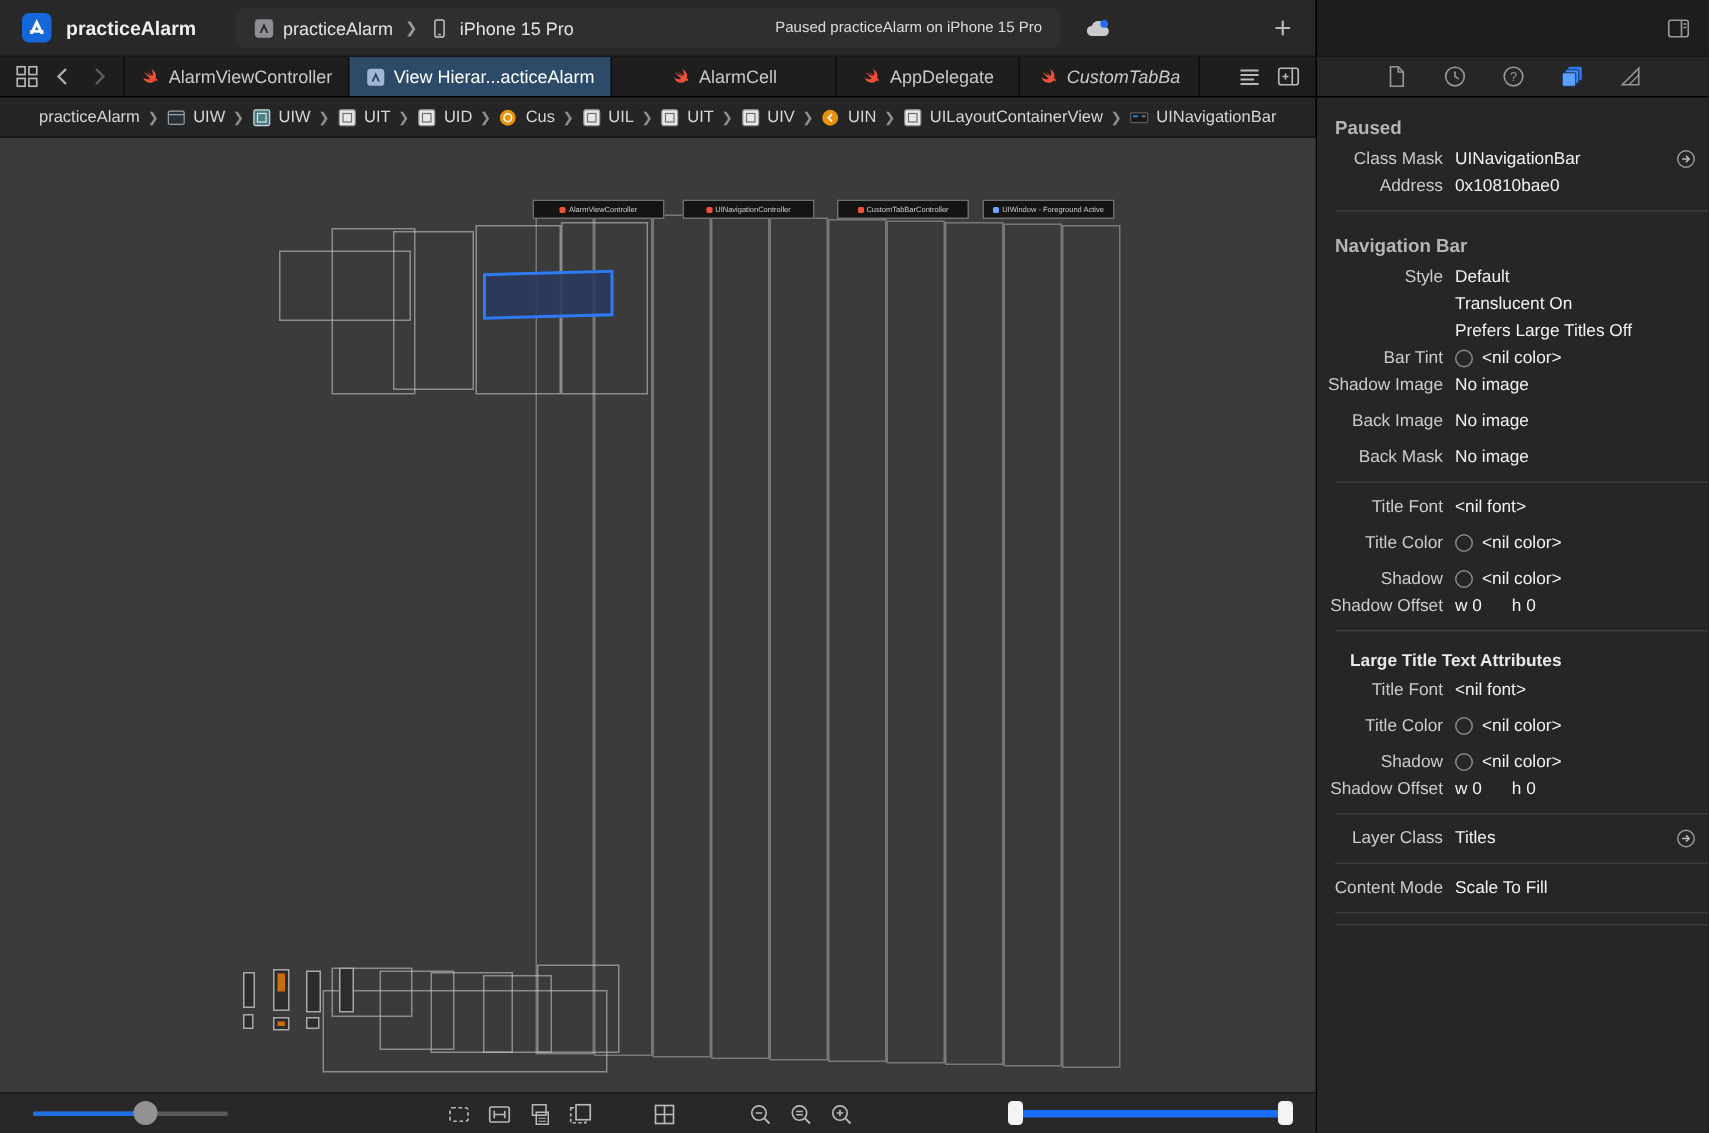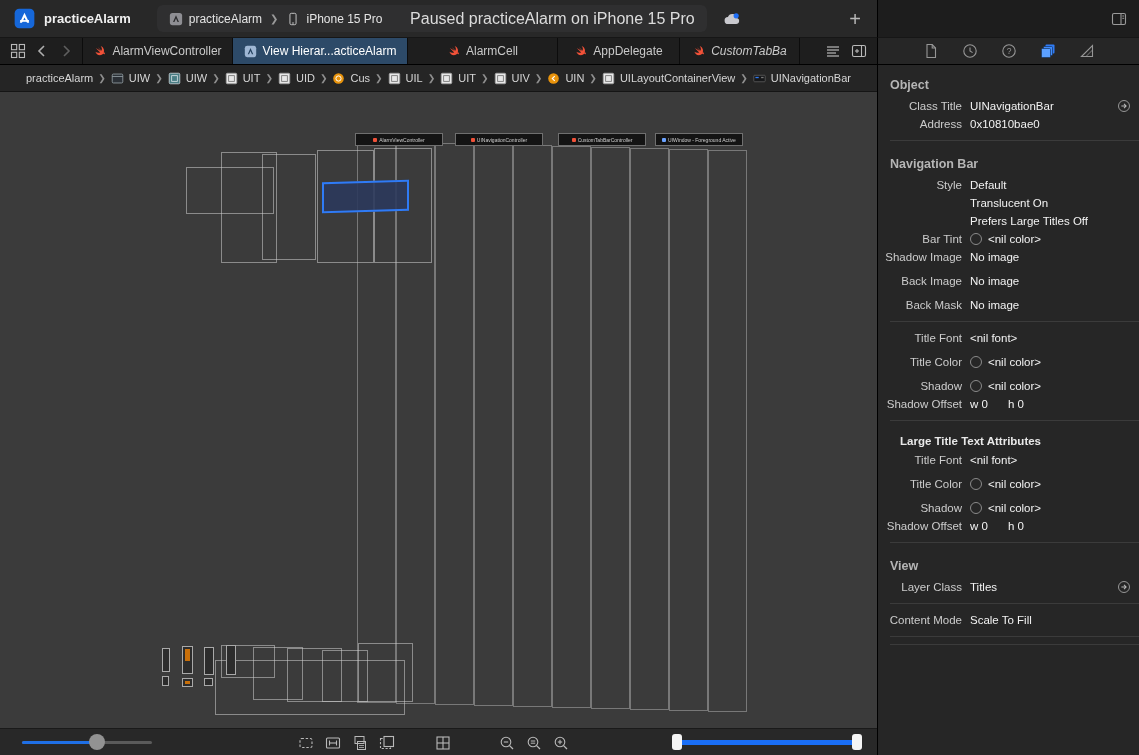--- a/index.html
+++ b/index.html
@@ -10,21 +10,21 @@
   
   .toolbar { display:flex; height:38px; }
   .toolbar-editor { width:877px; display:flex; align-items:center; background:#282828;
     border-bottom:1px solid #161616; padding-left:14px; }
   .toolbar-right { width:262px; background:#1d1d1d; border-bottom:1px solid #161616;
     border-left:1px solid #000; display:flex; align-items:center; justify-content:flex-end; padding-right:12px; }
   .win-title { font-size:13px; font-weight:bold; color:#f0f0f0; margin-left:9px; }
   .scheme-pill { margin-left:26px; width:550px; height:27px; background:#2f2f30; border-radius:6px;
     display:flex; align-items:center; padding:0 12px; gap:6px; font-size:12px; color:#e4e4e4; }
   .scheme-pill .crumb-sep { color:#9a9a9a; font-size:10px; margin:0 2px; }
-  .status-text { margin-left:auto; color:#dcdcdc; font-size:16px; white-space:nowrap; }
+  .status-text { margin-left:auto; color:#dcdcdc; font-size:10px; white-space:nowrap; }
   .cloud-wrap { margin-left:14px; position:relative; width:22px; height:18px; }
   .plus-btn { margin-left:auto; margin-right:16px; color:#b9b9b9; font-size:20px; font-weight:300; line-height:1; cursor:default; }
   .icon16 { width:16px; height:16px; display:inline-block; vertical-align:middle; }
   .icon14 { width:14px; height:14px; display:inline-block; vertical-align:middle; }
   .icon20 { width:21px; height:21px; display:inline-block; vertical-align:middle; }
 
   
   .main { display:flex; height:717px; }
   .editor { width:877px; display:flex; flex-direction:column; }
   .inspector { width:262px; background:#262626; border-left:1px solid #000; display:flex; flex-direction:column; }
@@ -426,23 +426,23 @@
               <rect x="5.5" y="1.5" width="9" height="9" rx="1" fill="#2f7bf6"></rect>
               <rect x="3.5" y="3.5" width="9" height="9" rx="1" fill="#3f8cff" stroke="#16335f" stroke-width="0.7"></rect>
               <rect x="1.5" y="5.5" width="9" height="9" rx="1" fill="#5ba0ff" stroke="#16335f" stroke-width="0.7"></rect>
             </svg></span>
           <span class="icon16" style="opacity: 0.95;"><svg viewBox="0 0 16 16" width="100%" height="100%">
               <path d="M2.5 13.5 L13.5 2.5 V13.5 Z" fill="none" stroke="#9d9d9d" stroke-width="1.1"></path>
               <path d="M7 13.5 L13.5 7" fill="none" stroke="#9d9d9d" stroke-width="0.8"></path>
             </svg></span>
         </div>
       <div class="insp-body" id="insp-body">
-          <div class="insp-header">Object</div>
-          <div class="insp-row">
-            <span class="row-label">Class Title</span>
+          <div class="insp-header">Paused</div>
+          <div class="insp-row">
+            <span class="row-label">Class Mask</span>
             <span class="row-value">
               <span>UINavigationBar</span>
             </span>
             <span class="row-arrow"><svg viewBox="0 0 16 16" width="100%" height="100%">
                 <circle cx="8" cy="8" r="6.3" fill="none" stroke="#9a9a9a" stroke-width="1.1"></circle>
                 <path d="M5 8 h5.2 M8 5.6 L10.4 8 L8 10.4" fill="none" stroke="#b9b9b9" stroke-width="1.2"></path>
               </svg></span>
           </div>
           <div class="insp-row">
             <span class="row-label">Address</span>
@@ -546,21 +546,20 @@
             </span>
           </div>
           <div class="insp-row">
             <span class="row-label">Shadow Offset</span>
             <span class="row-value">
               <span>w 0</span>
               <span class="v2">h 0</span>
             </span>
           </div>
           <div class="insp-divider"></div>
-          <div class="insp-header">View</div>
           <div class="insp-row">
             <span class="row-label">Layer Class</span>
             <span class="row-value">
               <span>Titles</span>
             </span>
             <span class="row-arrow"><svg viewBox="0 0 16 16" width="100%" height="100%">
                 <circle cx="8" cy="8" r="6.3" fill="none" stroke="#9a9a9a" stroke-width="1.1"></circle>
                 <path d="M5 8 h5.2 M8 5.6 L10.4 8 L8 10.4" fill="none" stroke="#b9b9b9" stroke-width="1.2"></path>
               </svg></span>
           </div>

